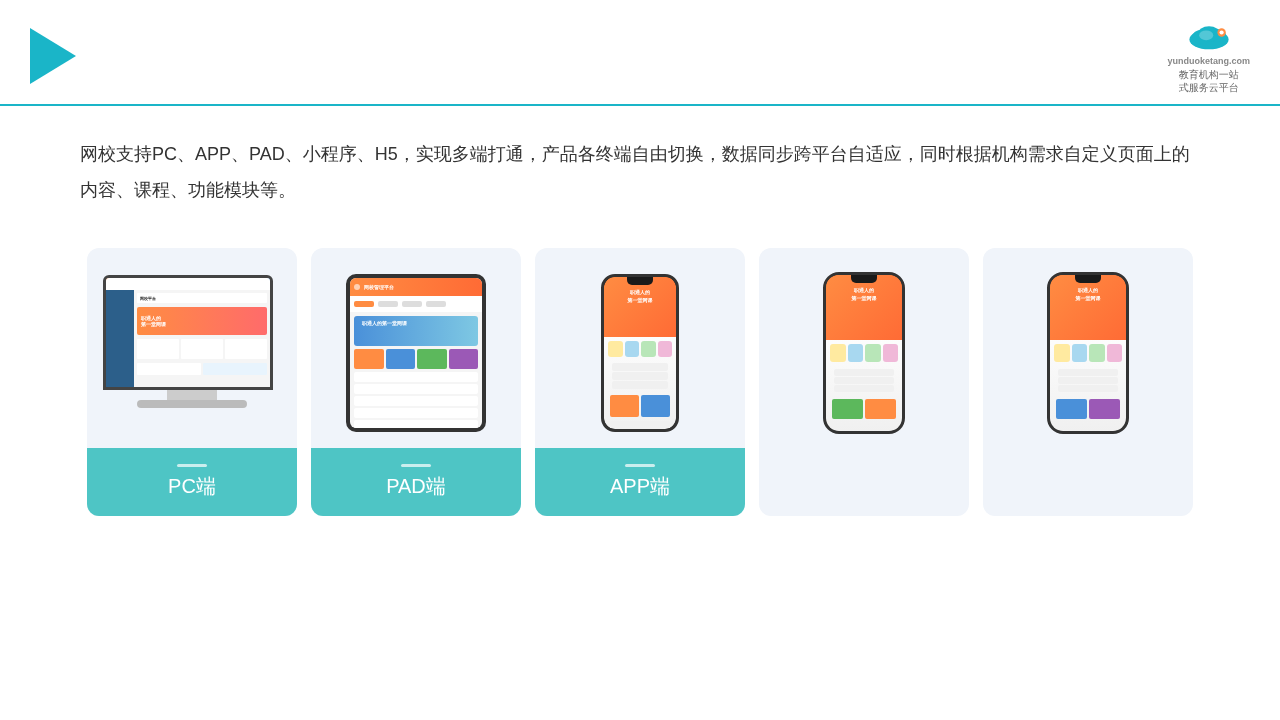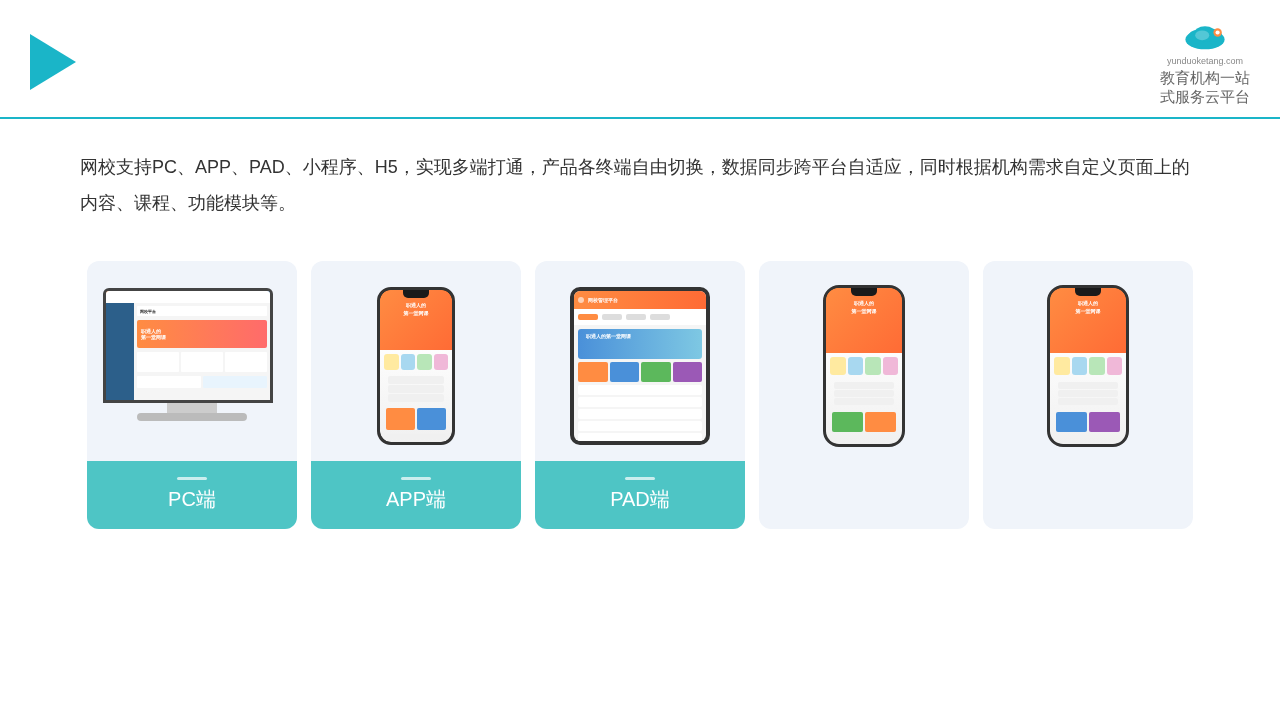--- a/index.html
+++ b/index.html
@@ -351,22 +351,22 @@
       <ellipse cx="30" cy="26" rx="14" ry="10" fill="#1ab5c8"></ellipse>
       <ellipse cx="52" cy="24" rx="12" ry="9" fill="#1ab5c8"></ellipse>
       <ellipse cx="40" cy="22" rx="16" ry="11" fill="#1ab5c8"></ellipse>
 
       <ellipse cx="36" cy="24" rx="10" ry="7" fill="rgba(255,255,255,0.25)"></ellipse>
 
       <circle cx="58" cy="20" r="6" fill="#ff8c42"></circle>
       <circle cx="58" cy="20" r="3" fill="#fff"></circle>
     </svg>
     <div class="brand-logo-text">
-      <div style="font-size:9px; color:#888;">yunduoketang.com</div>
-      <div style="font-size:15px; color:#666; white-space:pre-line;">教育机构一站
+      <div style="font-size:9px; color:#888;font-weight:bold;">yunduoketang.com</div>
+      <div style="font-size:10px; color:#666; white-space:pre-line;">教育机构一站
 式服务云平台</div>
     </div>
   </div>
 </div>
 
 <div class="description">
   <p>网校支持PC、APP、PAD、小程序、H5，实现多端打通，产品各终端自由切换，数据同步跨平台自适应，同时根据机构需求自定义页面上的内容、课程、功能模块等。</p>
 </div>
 
 <div class="cards-container">
@@ -403,20 +403,61 @@
       </div>
     </div>
     <div class="card-label">
       <div class="card-label-line"></div>
       <span>PC端</span>
     </div>
   </div>
 
   <div class="card">
     <div class="card-image-area">
+      <div class="tablet-mockup">
+        <div class="tablet-screen">
+          <div class="tablet-header">
+            <div class="tablet-header-dot"></div>
+            <div style="font-size:5px; color:#fff; font-weight:bold; margin-left:2px;">网校管理平台</div>
+          </div>
+          <div class="tablet-nav">
+            <div class="tablet-nav-item active"></div>
+            <div class="tablet-nav-item"></div>
+            <div class="tablet-nav-item"></div>
+            <div class="tablet-nav-item"></div>
+          </div>
+          <div class="tablet-content">
+            <div class="tablet-banner">
+              <div class="tablet-banner-text">职通人的第一堂网课</div>
+            </div>
+            <div class="tablet-cards">
+              <div class="tablet-card"></div>
+              <div class="tablet-card"></div>
+              <div class="tablet-card"></div>
+              <div class="tablet-card"></div>
+            </div>
+            <div class="tablet-list">
+              <div class="tablet-list-item"></div>
+              <div class="tablet-list-item"></div>
+              <div class="tablet-list-item"></div>
+              <div class="tablet-list-item"></div>
+              <div class="tablet-list-item"></div>
+            </div>
+          </div>
+        </div>
+      </div>
+    </div>
+    <div class="card-label">
+      <div class="card-label-line"></div>
+      <span>PAD端</span>
+    </div>
+  </div>
+
+  <div class="card">
+    <div class="card-image-area">
       <div class="phone-mockup">
         <div class="phone-notch"></div>
         <div class="phone-screen">
           <div class="phone-screen-top">
             <div class="phone-screen-title">职通人的</div>
             <div class="phone-screen-title">第一堂网课</div>
           </div>
           <div class="phone-screen-bottom">
             <div class="phone-row-items">
               <div class="phone-item" style="background:#ffeaa0;"></div>
@@ -435,61 +476,20 @@
             </div>
             <div class="phone-list-item" style="height:5px;"></div>
 
           </div>
         </div>
       </div>
     </div>
     <div class="card-label">
       <div class="card-label-line"></div>
       <span>APP端</span>
-    </div>
-  </div>
-
-  <div class="card">
-    <div class="card-image-area">
-      <div class="tablet-mockup">
-        <div class="tablet-screen">
-          <div class="tablet-header">
-            <div class="tablet-header-dot"></div>
-            <div style="font-size:5px; color:#fff; font-weight:bold; margin-left:2px;">网校管理平台</div>
-          </div>
-          <div class="tablet-nav">
-            <div class="tablet-nav-item active"></div>
-            <div class="tablet-nav-item"></div>
-            <div class="tablet-nav-item"></div>
-            <div class="tablet-nav-item"></div>
-          </div>
-          <div class="tablet-content">
-            <div class="tablet-banner">
-              <div class="tablet-banner-text">职通人的第一堂网课</div>
-            </div>
-            <div class="tablet-cards">
-              <div class="tablet-card"></div>
-              <div class="tablet-card"></div>
-              <div class="tablet-card"></div>
-              <div class="tablet-card"></div>
-            </div>
-            <div class="tablet-list">
-              <div class="tablet-list-item"></div>
-              <div class="tablet-list-item"></div>
-              <div class="tablet-list-item"></div>
-              <div class="tablet-list-item"></div>
-              <div class="tablet-list-item"></div>
-            </div>
-          </div>
-        </div>
-      </div>
-    </div>
-    <div class="card-label">
-      <div class="card-label-line"></div>
-      <span>PAD端</span>
     </div>
   </div>
 
   <div class="card">
     <div class="card-image-area">
       <div class="phone-mockup" style="width:82px; height:162px; border-radius:16px;">
         <div class="phone-notch"></div>
         <div class="phone-screen">
           <div class="phone-screen-top" style="height:42%;">
             <div class="phone-screen-title">职通人的</div>

